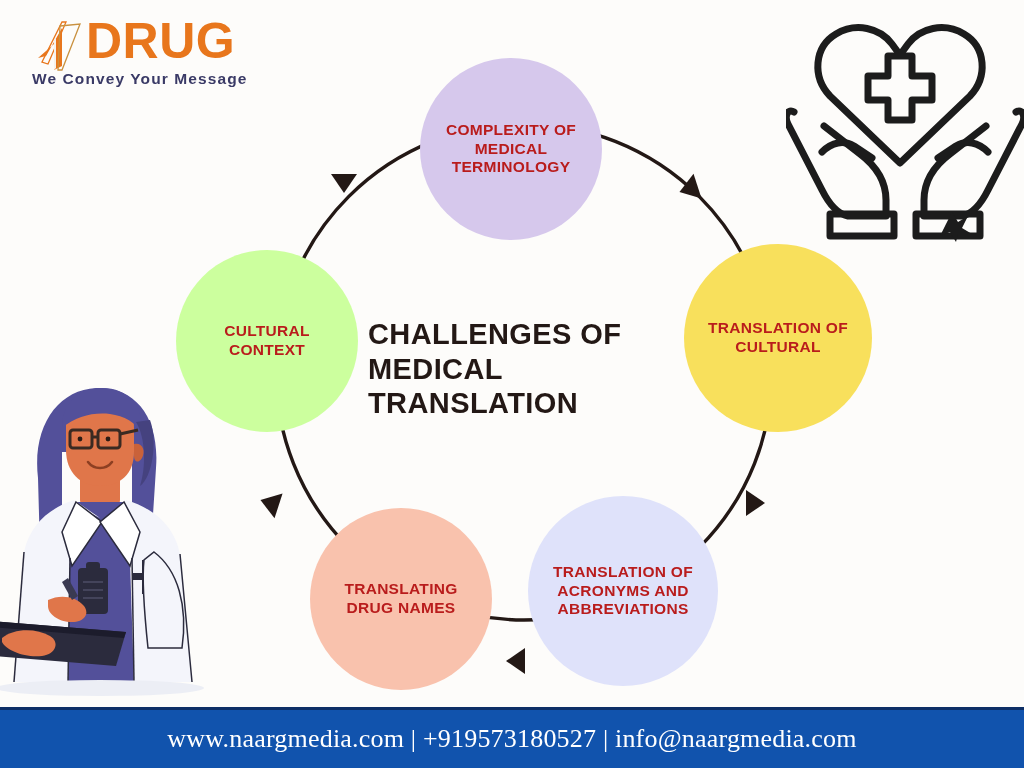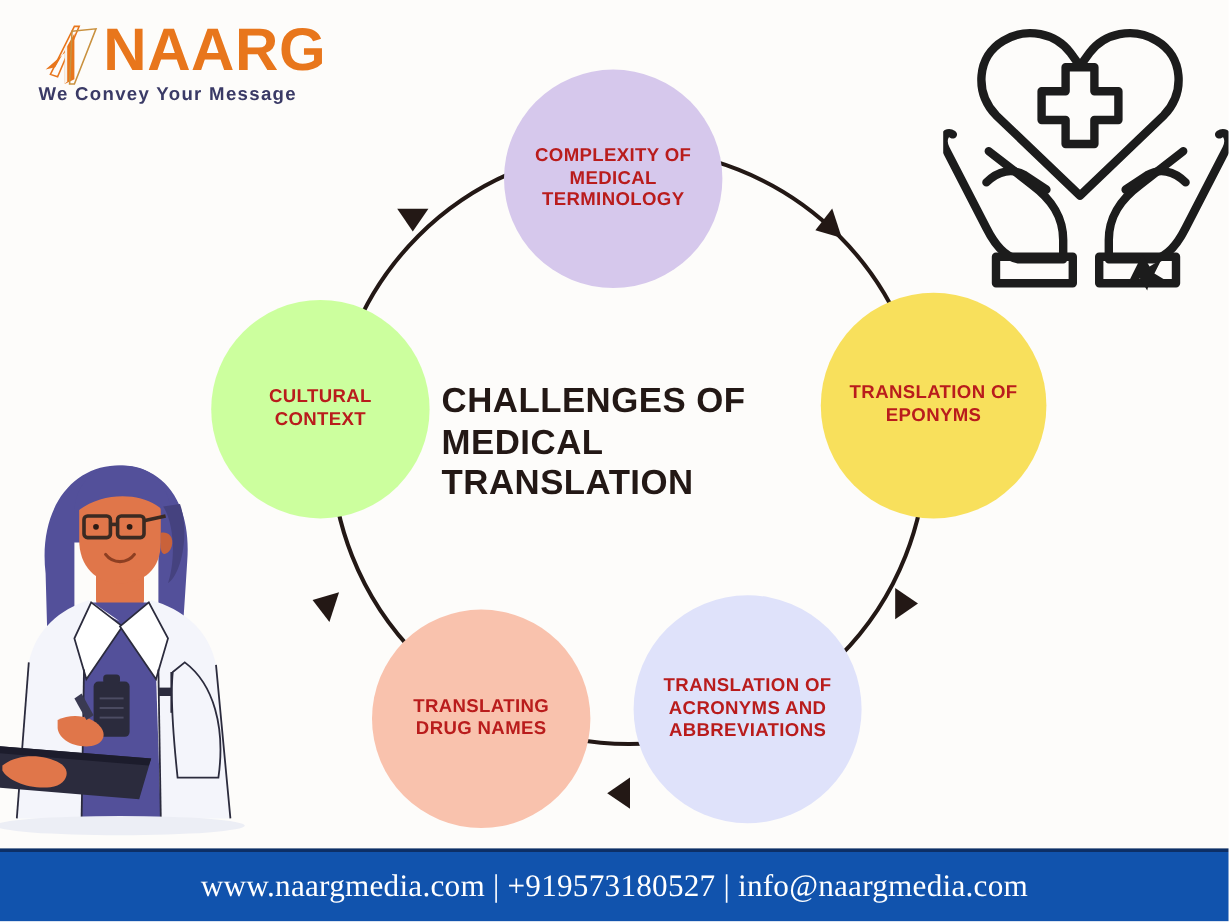--- a/index.html
+++ b/index.html
@@ -161,21 +161,21 @@
 
   <div id="logo">
     <div id="logo-mark">
       <svg viewBox="0 0 64 62" width="64" height="62">
         <polygon points="10,44 30,4 34,4 16,46" fill="none" stroke="#e8761c" stroke-width="1.3"></polygon>
         <polygon points="6,40 14,38 30,10 30,48 22,52 22,26" fill="#e8761c"></polygon>
         <polygon points="28,8 48,6 30,52 26,52" fill="none" stroke="#c9913f" stroke-width="1.3"></polygon>
         <polygon points="22,22 24,20 24,50 22,52" fill="#f6f2ec"></polygon>
       </svg>
     </div>
-    <div id="logo-word">NAARG</div>
+    <div id="logo-word">DRUG</div>
     <div id="logo-tag">We Convey Your Message</div>
   </div>
 
   <div id="heart-hands">
     <svg viewBox="0 0 238 238" width="238" height="238">
       <g fill="none" stroke="#1c1c1c" stroke-width="7" stroke-linejoin="round" stroke-linecap="round">
 
         <path d="M114 155 L44 88 C26 69 28 39 50 26 C70 14 94 20 106 36 L114 47 L122 36
                  C134 20 158 14 178 26 C200 39 202 69 184 88 Z"></path>
 
@@ -277,21 +277,21 @@
 
     <div class="node" id="node-cultural" style="background:#ccff9e">
       <span class="node-label">CULTURAL CONTEXT</span>
     </div>
 
     <div class="node" id="node-terminology" style="background:#d6c8ec">
       <span class="node-label">COMPLEXITY OF MEDICAL TERMINOLOGY</span>
     </div>
 
     <div class="node" id="node-eponyms" style="background:#f8e05c">
-      <span class="node-label">TRANSLATION OF EPONYMS</span>
+      <span class="node-label">TRANSLATION OF CULTURAL</span>
     </div>
 
     <div class="node" id="node-drugnames" style="background:#f9c2ad">
       <span class="node-label">TRANSLATING DRUG NAMES</span>
     </div>
 
     <div class="node" id="node-acronyms" style="background:#dfe2fa">
       <span class="node-label">TRANSLATION OF ACRONYMS AND ABBREVIATIONS</span>
     </div>
 

